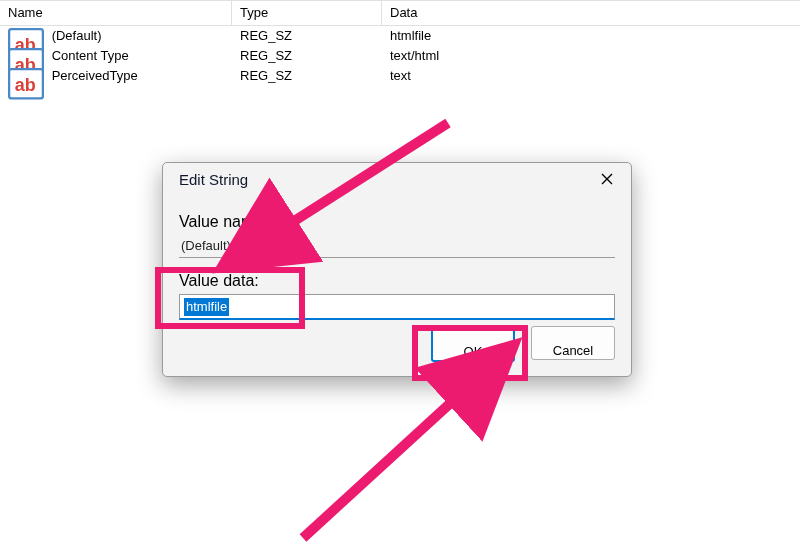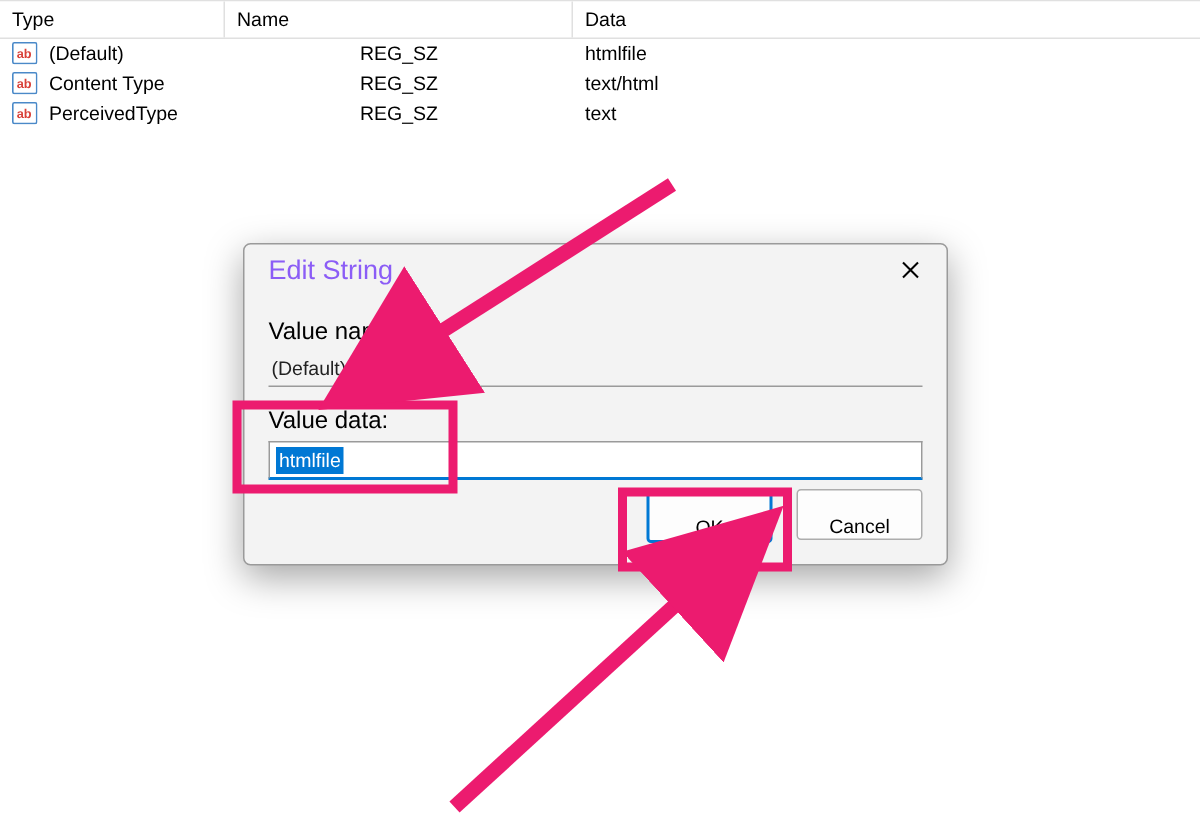--- a/index.html
+++ b/index.html
@@ -43,21 +43,21 @@
   .col-data { flex: 1; border-right: none; }
 
   .reg-row {
     display: flex;
     height: 20px;
     line-height: 20px;
   }
   .reg-row .col { border-right: none; }
   .reg-icon {
     display: inline-block;
-    width: 17px;
+    width: 36px;
     height: 14px;
     vertical-align: middle;
     margin-right: 4px;
     margin-top: -3px;
   }
 
   
   .dialog {
     position: absolute;
     left: 162px;
@@ -68,22 +68,22 @@
     border: 1px solid #9a9a9a;
     border-radius: 5px;
     box-shadow: 0 8px 25px rgba(0,0,0,0.35);
     box-sizing: border-box;
   }
   .dlg-title {
     position: relative;
     height: 34px;
     line-height: 34px;
     padding-left: 16px;
-    font-size: 18px;
-    color: #8b5cf6;
+    font-size: 15px;
+    color: #0f172a;
     user-select: none;
   }
   .dlg-close {
     position: absolute;
     right: 0;
     top: 0;
     width: 48px;
     height: 34px;
     display: flex;
     align-items: center;
@@ -166,22 +166,22 @@
     position: absolute;
     pointer-events: none;
     overflow: visible;
   }
 </style>
 </head>
 <body>
 
 <div class="reg-list">
   <div class="reg-header">
+    <div class="col col-name">Name</div>
     <div class="col col-type">Type</div>
-    <div class="col col-name">Name</div>
     <div class="col col-data">Data</div>
   </div>
 
   <div class="reg-row">
     <div class="col col-name">
       <span class="reg-icon">
         <svg viewBox="0 0 16 14">
           <rect x="0.5" y="0.5" width="15" height="13" rx="1" fill="#fff" stroke="#4a89c8"></rect>
           <text x="3" y="10" font-size="8" font-weight="bold" fill="#d9423a">ab</text>
         </svg>

